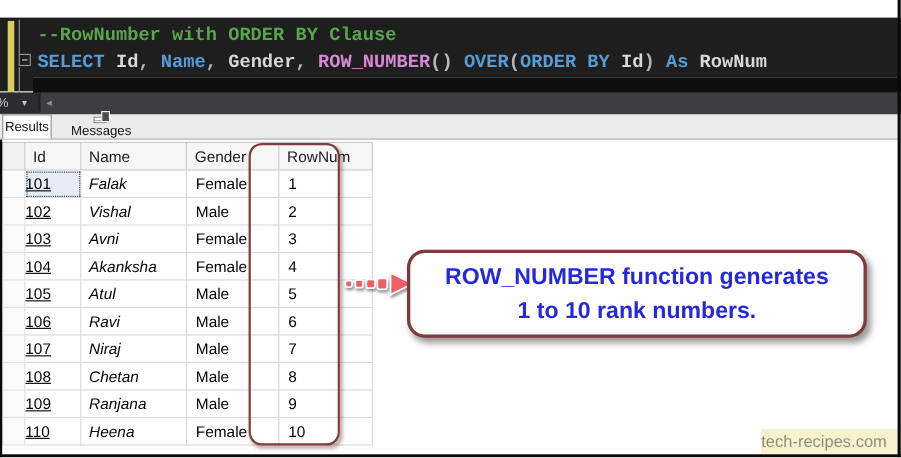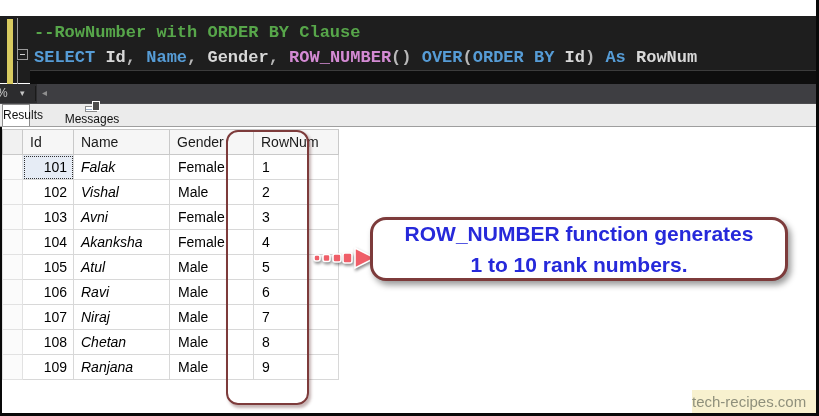--- a/index.html
+++ b/index.html
@@ -26,53 +26,53 @@
        border-bottom:1px solid #4b4b4e;box-sizing:border-box;}
   #zoom-pct{position:absolute;left:-3px;top:2px;color:#c5c5c5;font-size:12px;}
   #zoom-caret{position:absolute;left:20px;top:4px;color:#c5c5c5;font-size:9px;}
   #zoom-sep{position:absolute;left:35px;top:2px;height:15px;width:1px;background:#1a1a1a;}
   #hscroll{position:absolute;left:37px;top:0;right:0;height:19px;background:#3e3e42;}
   #hscroll .arr{position:absolute;left:5px;top:3px;color:#8f8f8f;font-size:10px;}
 
   
   #tabstrip{position:absolute;left:0;top:104px;width:819px;height:23px;background:#ebebeb;
        border-bottom:1px solid #9e9e9e;box-sizing:border-box;}
-  #tab-results{position:absolute;left:2px;top:0;width:28px;height:22px;background:#ffffff;
+  #tab-results{position:absolute;left:2px;top:0;width:45px;height:22px;background:#ffffff;
        border:1px solid #8c8c8c;border-bottom:none;box-sizing:border-box;
        font-size:12px;color:#111;text-align:center;line-height:20px;}
   #tab-messages{position:absolute;left:49px;top:2px;width:86px;height:20px;font-size:12px;color:#111;
        display:flex;align-items:center;flex-direction:column;}
   .msg-icon{position:relative;width:12px;height:14px;background:#fff;border:1px solid #8a8a8a;
        box-sizing:border-box;margin:0 6px 0 4px;
        background-image:repeating-linear-gradient(#fff 0 2px,#9db0c8 2px 3px);}
   .msg-icon::after{content:"";position:absolute;right:-4px;bottom:0px;width:6px;height:8px;
        background:#4d4d4d;border:1px solid #fff;}
 
   
   #results-pane{position:absolute;left:0;top:127px;width:819px;height:289px;background:#ffffff;}
   #grid{position:absolute;left:2px;top:2px;border-collapse:collapse;font-size:14px;color:#000;
        font-family:"Liberation Sans",sans-serif;}
   #grid td,#grid th{border:1px solid #d8d8d8;height:24px;padding:0;box-sizing:content-box;
        font-weight:normal;white-space:nowrap;overflow:hidden;}
   #grid th{background:#f6f6f6;border-color:#c9c9c9;text-align:left;padding-left:7px;color:#1a1a1a;}
   #grid th.h-rowhdr{background:#f1f1f1;padding:0;}
   #grid td.c-rowhdr{background:#fbfbfb;border-color:#e2e2e2;}
-  #grid td.c-id{text-align:right;padding-right:6px;}
+  #grid td.c-id{padding-right:6px;text-decoration:underline;}
   #grid td.c-name{padding-left:7px;font-style:italic;}
   #grid td.c-gender{padding-left:8px;}
   #grid td.c-rownum{padding-left:8px;}
   #grid td.focused{background:#e6ecf5;outline:1px dotted #2f2f2f;outline-offset:-2px;}
 
   
   #rownum-box{position:absolute;left:226px;top:130px;width:83px;height:275px;box-sizing:border-box;
        border:2.5px solid #7d3b3b;border-radius:12px;
        box-shadow:2px 2.5px 3px rgba(90,40,40,.35);}
   #flow-arrow{position:absolute;left:313px;top:246px;width:64px;height:24px;
        filter:drop-shadow(1.5px 2px 1.5px rgba(0,0,0,.45));}
-  #callout{position:absolute;left:370px;top:217px;width:418px;height:64px;box-sizing:border-box;
+  #callout{position:absolute;left:370px;top:227px;width:418px;height:80px;box-sizing:border-box;
        background:#ffffff;border:3px solid #7d3b3b;border-radius:16px;
        box-shadow:3px 4px 6px rgba(0,0,0,.4);
        display:flex;flex-direction:column;justify-content:center;align-items:center;
        font-size:21px;font-weight:600;line-height:31px;text-align:center;}
 
   
   #watermark{position:absolute;right:3px;bottom:3px;width:124px;height:23px;background:#f8f1cf;
        color:#8f907c;font-size:15px;line-height:23px;text-align:left;}
   .frame{position:absolute;background:#090909;}
   #frame-right{right:0;top:0;width:3px;height:416px;}
@@ -182,20 +182,27 @@
             <td class="c-name">Chetan</td>
             <td class="c-gender">Male</td>
             <td class="c-rownum">8</td>
           </tr>
           <tr>
             <td class="c-rowhdr"></td>
             <td class="c-id">109</td>
             <td class="c-name">Ranjana</td>
             <td class="c-gender">Male</td>
             <td class="c-rownum">9</td>
+          </tr>
+          <tr>
+            <td class="c-rowhdr"></td>
+            <td class="c-id">110</td>
+            <td class="c-name">Heena</td>
+            <td class="c-gender">Female</td>
+            <td class="c-rownum">10</td>
           </tr>
         </tbody>
     </table>
   </div>
 
   <div id="rownum-box" style="border-color: rgb(125, 59, 59);"></div>
   <svg id="flow-arrow" viewBox="0 0 64 24">
     <g fill="#ef5e68" stroke="#ffffff" stroke-width="1.6">
       <rect x="1" y="9" width="6" height="6" rx="2"></rect>
       <rect x="10" y="8.5" width="7" height="7" rx="2"></rect>

